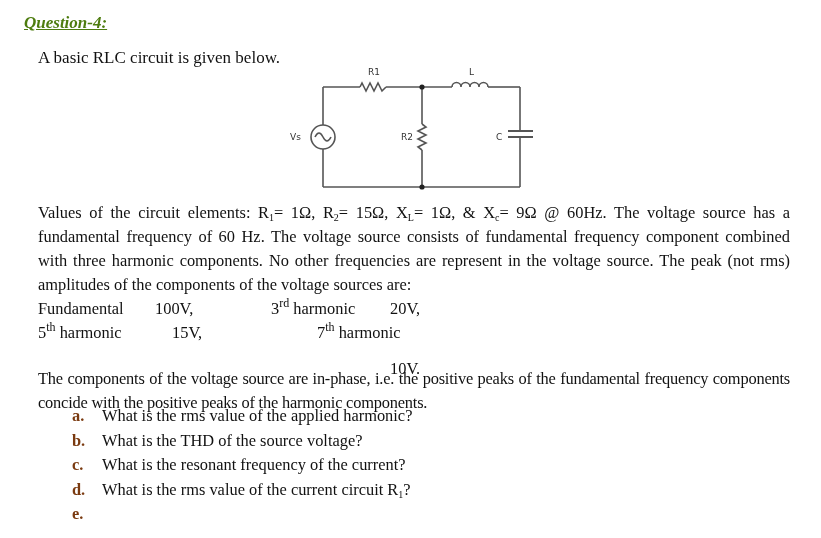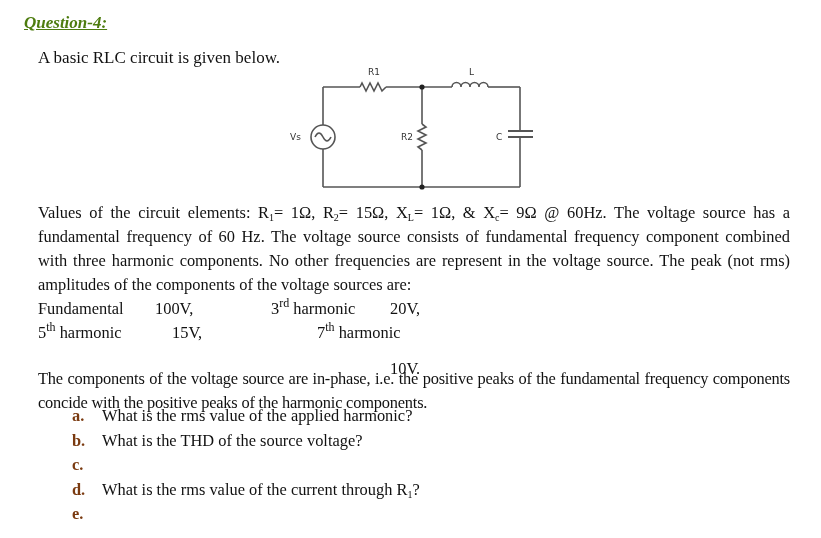--- a/index.html
+++ b/index.html
@@ -81,21 +81,22 @@
   <div class="qitem">
       <span class="qletter">a.</span>
       <span>What is the rms value of the applied harmonic?</span>
     </div>
   <div class="qitem">
       <span class="qletter">b.</span>
       <span>What is the THD of the source voltage?</span>
     </div>
   <div class="qitem">
       <span class="qletter">c.</span>
+      <span>What is the resonant frequency of the current?</span>
     </div>
   <div class="qitem">
       <span class="qletter">d.</span>
-      <span><span>What is the rms value of the current through R</span><sub>1</sub><span>?</span></span>
+      <span><span>What is the rms value of the current circuit R</span><sub>1</sub><span>?</span></span>
     </div>
   <div class="qitem">
       <span class="qletter">e.</span>
     </div>
 </div>
 
 </body></html>

